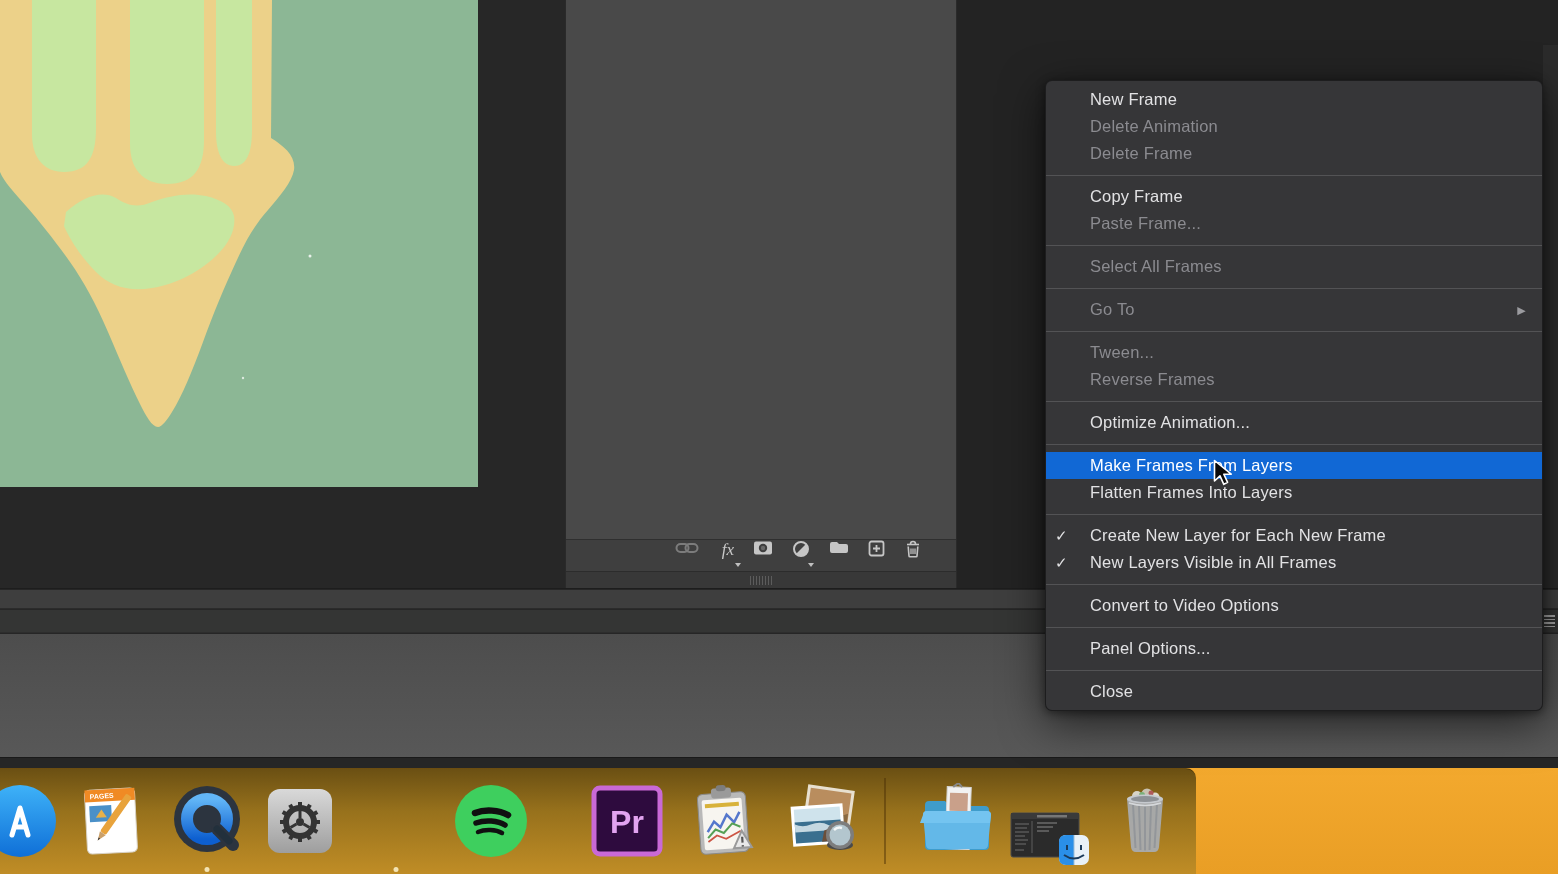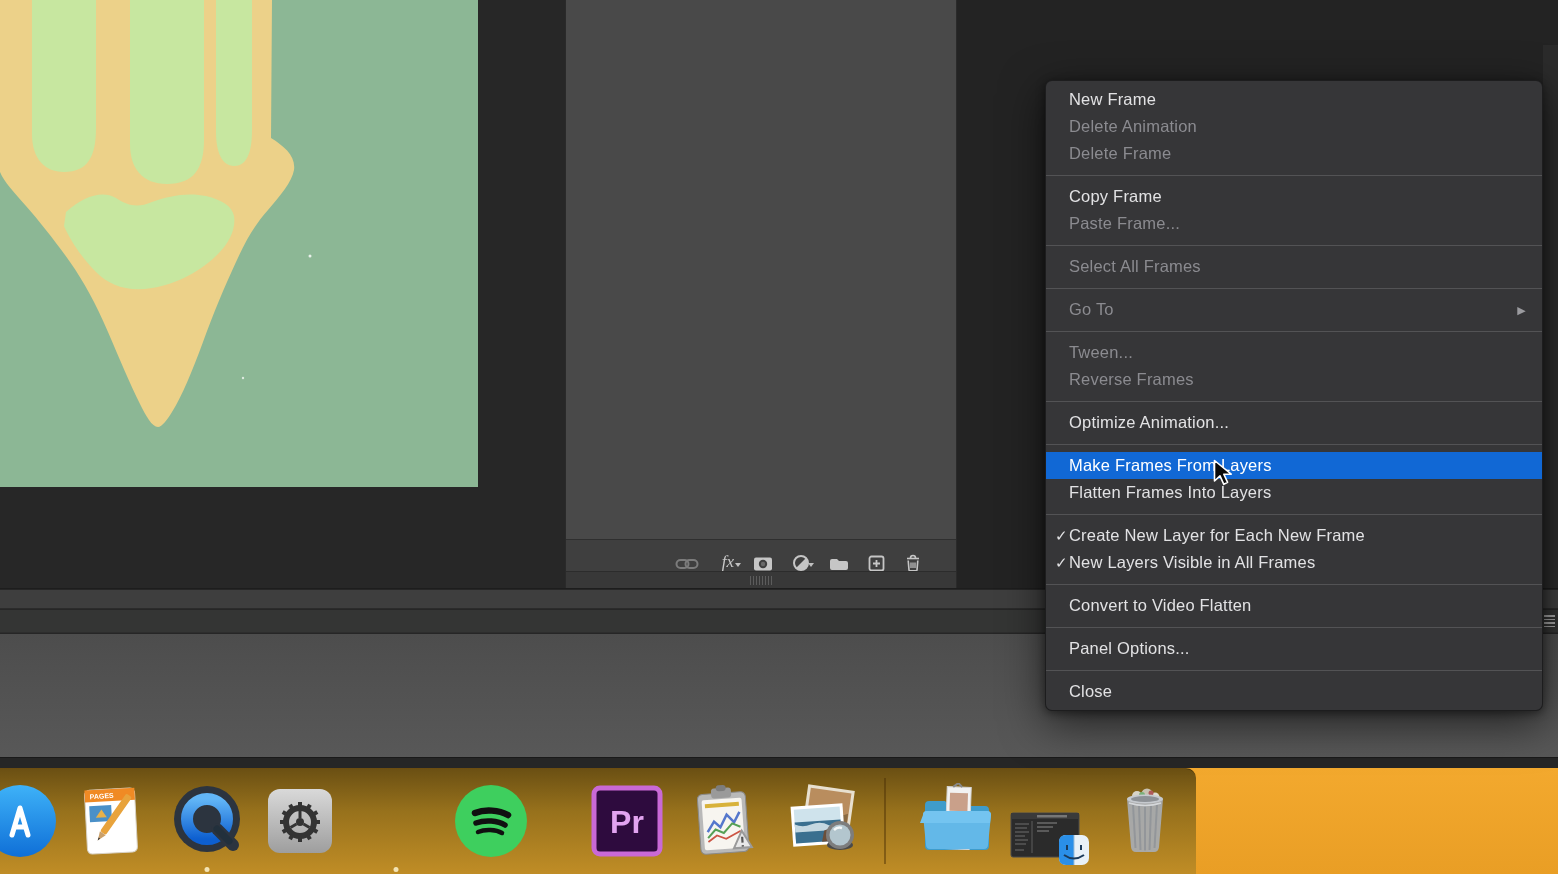--- a/index.html
+++ b/index.html
@@ -11,21 +11,21 @@
   
   .pasteboard{position:absolute;left:0;top:0;width:565px;height:588px;background:#272727;}
   .canvas{position:absolute;left:0;top:0;width:478px;height:487px;}
 
   
   .layers-panel{position:absolute;left:565px;top:0;width:392px;height:588px;
     background:#494949;border-left:1px solid #2a2a2a;border-right:1px solid #2a2a2a;}
   .lp-toolbar{position:absolute;left:0;bottom:17px;width:100%;height:32px;
     background:#3f3f3f;border-top:1px solid #2f2f2f;}
   .lp-ico{position:absolute;top:0;width:30px;height:32px;display:flex;
-    align-items:flex-end;justify-content:center;transform:translateX(-50%);}
+    align-items:flex-start;justify-content:center;transform:translateX(-50%);}
   .fx-txt{font-style:italic;font-size:17px;color:#c9c9c9;font-family:"Liberation Serif",serif;}
   .mini-tri{position:absolute;right:2px;bottom:5px;width:0;height:0;
     border-left:3px solid transparent;border-right:3px solid transparent;border-top:4px solid #c0c0c0;}
   .lp-footer{position:absolute;left:0;bottom:0;width:100%;height:17px;background:#383838;
     border-top:1px solid #2c2c2c;}
   .grip{position:absolute;left:50%;top:4px;transform:translateX(-50%);width:22px;height:9px;
     background:repeating-linear-gradient(90deg,#5c5c5c 0 1px,transparent 1px 3px);}
 
   
   .bottom-panel{position:absolute;left:0;top:588px;width:1558px;height:180px;background:#262626;border-top:1px solid #1d1d1d;}
@@ -35,21 +35,21 @@
     background:linear-gradient(180deg,#4d4d4d,#585858);border-bottom:1px solid #1a1a1a;}
   .bp-menu-icon{position:absolute;right:3px;top:26px;width:11px;height:14px;
     background:repeating-linear-gradient(180deg,#a7a7a7 0 1.6px,transparent 1.6px 3.6px);}
 
   
   .menu{position:absolute;left:1045px;top:80px;width:498px;background:#363638;
     border-radius:7px;border:1px solid rgba(0,0,0,.45);
     box-shadow:0 12px 44px rgba(0,0,0,.6),0 2px 10px rgba(0,0,0,.45);
     padding:5px 0;z-index:50;}
   .mi{position:relative;height:27px;display:flex;align-items:center;
-    padding-left:23px;font-size:16.5px;letter-spacing:.2px;color:#e2e2e4;cursor:default;}
+    padding-left:44px;font-size:16.5px;letter-spacing:.2px;color:#e2e2e4;cursor:default;}
   .mi.dis{color:#8b8b90;}
   .mi.hl{background:#1168d5;color:#ffffff;}
   .menu-sep{height:1px;background:rgba(255,255,255,.15);margin:7.5px 0;}
   .check{position:absolute;left:9px;top:50%;transform:translateY(-50%);font-size:15px;color:#e2e2e4;}
   .subarrow{position:absolute;right:16px;top:50%;transform:translateY(-50%);
     font-size:11px;color:#9b9b9f;}
 
   .right-sliver{position:absolute;left:1543px;top:45px;width:15px;height:543px;background:#2b2b2b;}
 
   
@@ -383,21 +383,21 @@
     <div class="menu-sep"></div>
     <div class="mi">
       <span class="check">✓</span>
       <span>Create New Layer for Each New Frame</span>
     </div>
     <div class="mi">
       <span class="check">✓</span>
       <span>New Layers Visible in All Frames</span>
     </div>
     <div class="menu-sep"></div>
-    <div class="mi">Convert to Video Flatten</div>
+    <div class="mi">Convert to Video Options</div>
     <div class="menu-sep"></div>
     <div class="mi">Panel Options...</div>
     <div class="menu-sep"></div>
     <div class="mi">Close</div>
   </div>
 
   <div class="cursor">
     <svg width="22" height="28" viewBox="0 0 22 28">
         <path d="M1.5 1.5 L1.5 22 L7 16.8 L10.8 25.3 L14.6 23.4 L10.8 15.2 L18.2 15.2 Z" fill="#0a0a0a" stroke="#ffffff" stroke-width="1.6" stroke-linejoin="round"></path>
       </svg>

